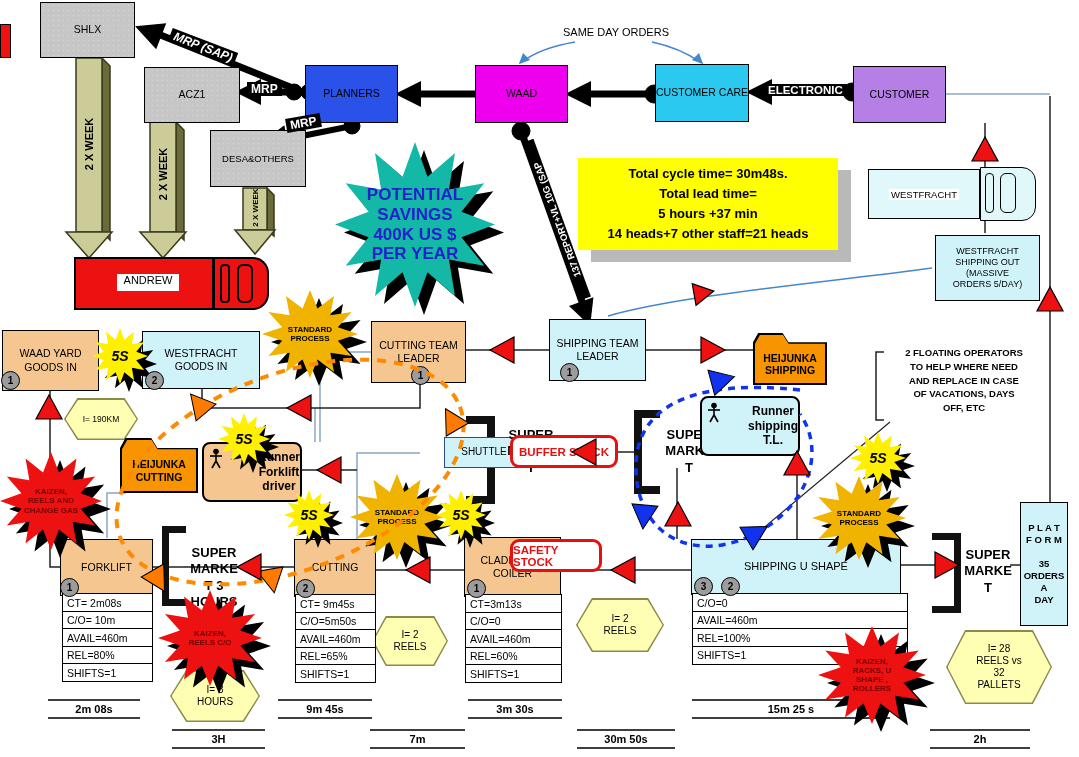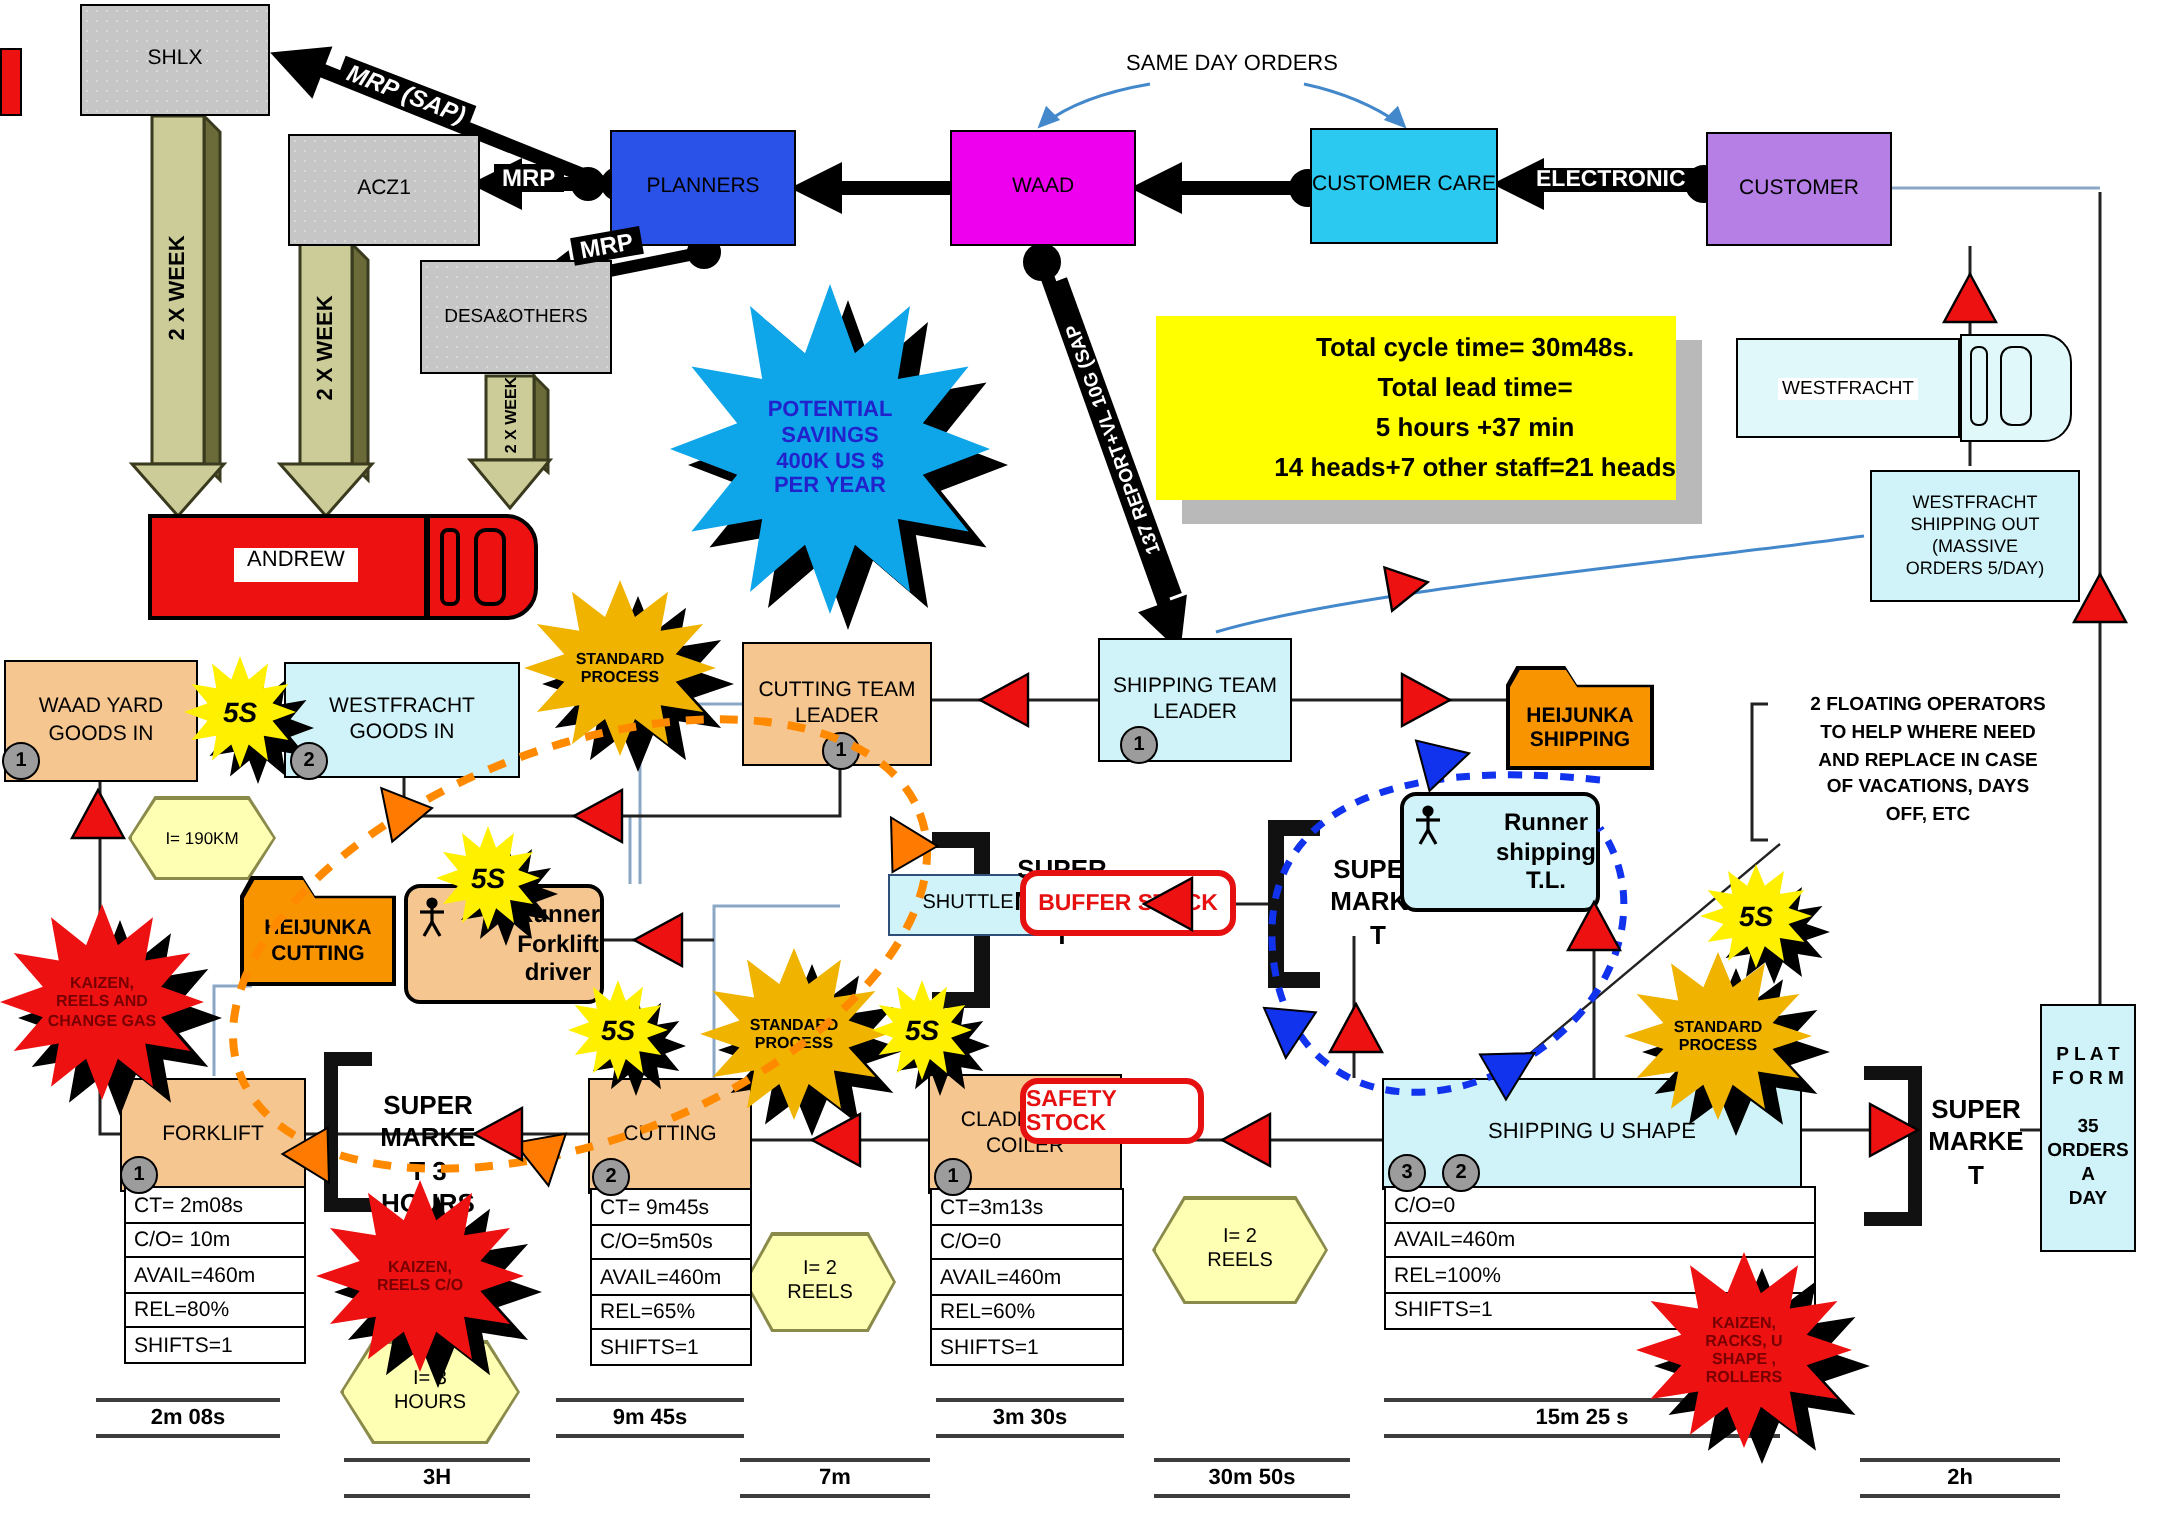--- a/index.html
+++ b/index.html
@@ -183,30 +183,30 @@
 
   <div class="abs" style="left:74px;top:257px;width:140px;height:53px;background:#EE1111;border:2px solid #000;z-index:2"></div>
   <div class="abs" style="left:213px;top:257px;width:56px;height:53px;background:#EE1111;border:2px solid #000;border-radius:0 16px 16px 0;z-index:2">
     <div class="abs" style="left:5px;top:5px;width:10px;height:39px;border:2px solid #000;border-radius:4px"></div>
     <div class="abs" style="left:22px;top:5px;width:16px;height:39px;border:2px solid #000;border-radius:6px"></div>
   </div>
   <div class="abs" style="left:117px;top:274px;width:62px;height:17px;background:#fff;text-align:center;font-size:11px;z-index:3">ANDREW</div>
 
   <div class="burst" style="left:335px;top:142px;width:160px;height:165px">
     <div class="b-shadow"></div>
-    <div class="b-face" style="background:#0ea5e9;color:#2222CC;font-size:11px">
+    <div class="b-face" style="background:#14b8a6;color:#2222CC;font-size:17px">
         <span class="pre">POTENTIAL
 SAVINGS
 400K US $
 PER YEAR</span>
       </div>
   </div>
 
   <div class="abs" style="left:591px;top:170px;width:260px;height:92px;background:#B9B9B9;z-index:1"></div>
-  <div class="abs" style="left:578px;top:158px;width:260px;height:92px;background:#FFFF00;z-index:2;display:flex;align-items:center;justify-content:flex-end;text-align:center;font-weight:bold;font-size:13px;line-height:1.55">
+  <div class="abs" style="left:578px;top:158px;width:260px;height:92px;background:#FFFF00;z-index:2;display:flex;align-items:center;justify-content:center;text-align:center;font-weight:bold;font-size:13px;line-height:1.55">
       <span class="pre">Total cycle time= 30m48s.
 Total lead time=
 5 hours +37 min
 14 heads+7 other staff=21 heads</span>
     </div>
 
   <div class="abs" style="left:868px;top:169px;width:112px;height:50px;background:#E0F8FA;border:1.6px solid #000;z-index:2;display:flex;align-items:center;justify-content:center">
     <span style="background:#fff;font-size:9.5px;padding:0 2px">WESTFRACHT</span>
   </div>
   <div class="abs" style="left:980px;top:167px;width:56px;height:54px;background:#E0F8FA;border:1.6px solid #000;border-radius:0 14px 14px 0;z-index:2">
@@ -353,20 +353,30 @@
         <span class="pre">I= 2
 REELS</span>
       </div>
     </div>
   <div class="hexa" style="left:576px;top:598px;width:88px;height:54px">
       <div class="hex-o"></div>
       <div class="hex-i"></div>
       <div class="hex-t" style="font-size:10px">
         <span class="pre">I= 2
 REELS</span>
+      </div>
+    </div>
+  <div class="hexa" style="left:946px;top:630px;width:106px;height:74px">
+      <div class="hex-o"></div>
+      <div class="hex-i"></div>
+      <div class="hex-t" style="font-size:10px">
+        <span class="pre">I= 28
+REELS vs
+32
+PALLETS</span>
       </div>
     </div>
 
   <div class="box peach" style="left:60px;top:539px;width:93px;height:57px">
       <span>FORKLIFT</span>
     </div>
   <div class="badge" style="left:60px;top:578px">1</div>
   <div class="mtable" style="left:62px;top:595px;width:91px">
     <div class="mrow">CT= 2m08s</div>
     <div class="mrow">C/O= 10m</div>

